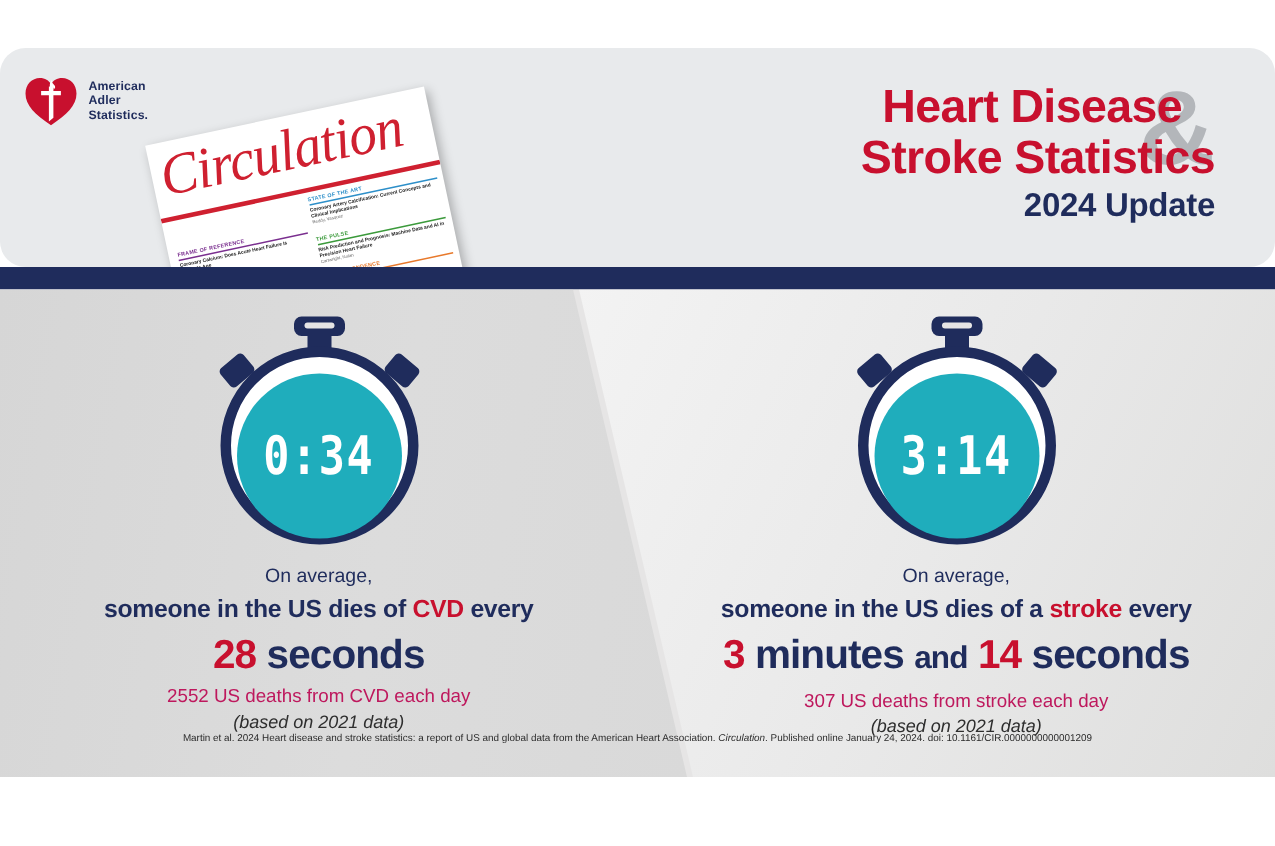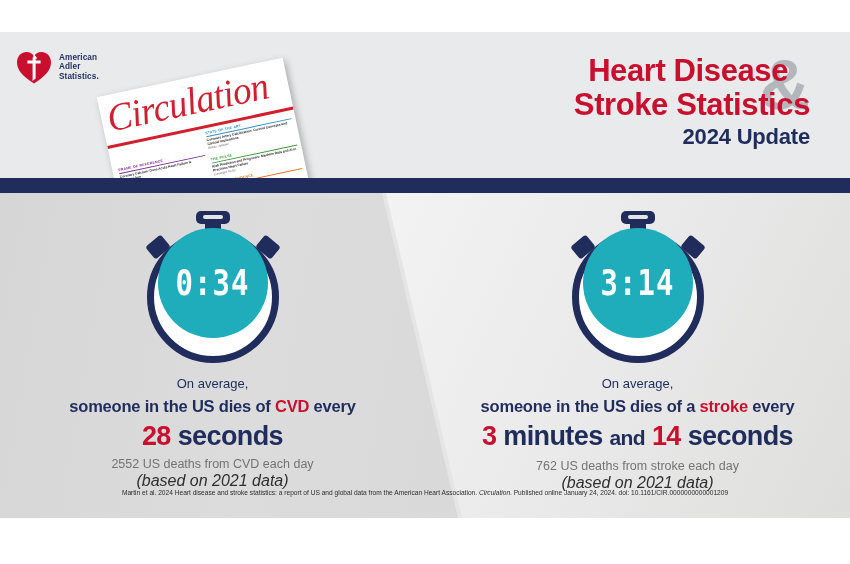--- a/index.html
+++ b/index.html
@@ -9,20 +9,21 @@
     font-family:"Liberation Sans", sans-serif;
     overflow:hidden;
   }
   .poster{position:relative;width:850px;height:564px;background:#ffffff;overflow:hidden;}
 
   
   .header{
     position:absolute;left:0;top:32px;width:850px;height:146px;
     background:#e8eaec;
     overflow:hidden;
+    border-radius:17px;
   }
   
   .aha-logo{position:absolute;left:16px;top:18px;display:flex;align-items:center;gap:7px;z-index:6;}
   .aha-mark{width:36px;height:34px;position:relative;}
   .aha-text{
     font-size:8.2px;line-height:9.6px;font-weight:bold;color:#1f2c5c;
     letter-spacing:.1px;
   }
   
   .cover-wrap{
@@ -103,21 +104,21 @@
   }
   .w-ear{position:absolute;top:28px;width:20px;height:16px;background:#1f2c5c;border-radius:3px;}
   .w-ear.l{left:9px;transform:rotate(-40deg);}
   .w-ear.r{right:9px;transform:rotate(40deg);}
   .w-ring{
     position:absolute;left:8px;top:20px;width:132px;height:132px;
     border-radius:50%;border:7px solid #1f2c5c;box-sizing:border-box;
     background:#ffffff;
   }
   .w-face{
-    position:absolute;left:19px;top:17px;width:110px;height:110px;
+    position:absolute;left:19px;top:38px;width:110px;height:110px;
     border-radius:50%;background:#1fadbc;
     display:flex;align-items:center;justify-content:center;
   }
   .w-digits{
     font-family:"DejaVu Sans Mono", monospace;
     font-size:29px;font-weight:bold;color:#ffffff;
     letter-spacing:1px;
     transform:scaleY(1.22);
   }
 
@@ -128,22 +129,22 @@
     font-size:16.5px;font-weight:bold;color:#1f2c5c;line-height:23px;
     letter-spacing:-.2px;margin-top:2px;
   }
   .ln-main .hl{color:#c8102e;}
   .ln-big{
     font-size:27px;font-weight:bold;color:#1f2c5c;line-height:34px;
     letter-spacing:-.6px;margin-top:1px;white-space:nowrap;
   }
   .ln-big .num{color:#c8102e;}
   .ln-big .and{font-size:21px;}
-  .ln-sub{font-size:12.5px;color:#737373;line-height:17px;margin-top:3px;}
-  .ln-note{font-size:16px;color:#2e2e2e;font-style:italic;line-height:16px;}
+  .ln-sub{font-size:12.5px;color:#be185d;line-height:17px;margin-top:3px;}
+  .ln-note{font-size:12px;color:#2e2e2e;font-style:italic;line-height:16px;}
 
   
   .cite{
     position:absolute;left:0;top:488px;width:850px;
     text-align:center;
     font-size:6.6px;color:#2b2b2b;line-height:10px;
   }
   .cite i{font-style:italic;}
   .footer-white{position:absolute;left:0;top:518px;width:850px;height:46px;background:#ffffff;}
 </style>
@@ -251,21 +252,21 @@
         <div class="w-crown"></div>
         <div class="w-ring"></div>
         <div class="w-face">
           <span class="w-digits">3:14</span>
         </div>
       </div>
       <div class="txt">
         <div class="ln-avg">On average,</div>
         <div class="ln-main"><span>someone in the US dies of a </span><span class="hl">stroke</span><span> every</span></div>
         <div class="ln-big"><span class="num">3</span><span> minutes</span> <span class="and">and</span> <span class="num">14</span><span> seconds</span></div>
-        <div class="ln-sub">762 US deaths from stroke each day</div>
+        <div class="ln-sub">307 US deaths from stroke each day</div>
         <div class="ln-note">(based on 2021 data)</div>
       </div>
     </div>
   </div>
 
   <div class="cite"><span>Martin et al. 2024 Heart disease and stroke statistics: a report of US and global data from the American Heart Association. </span><i>Circulation</i><span>. Published online January 24, 2024. doi: 10.1161/CIR.0000000000001209</span></div>
 
   <div class="footer-white"></div>
 </div>
 

